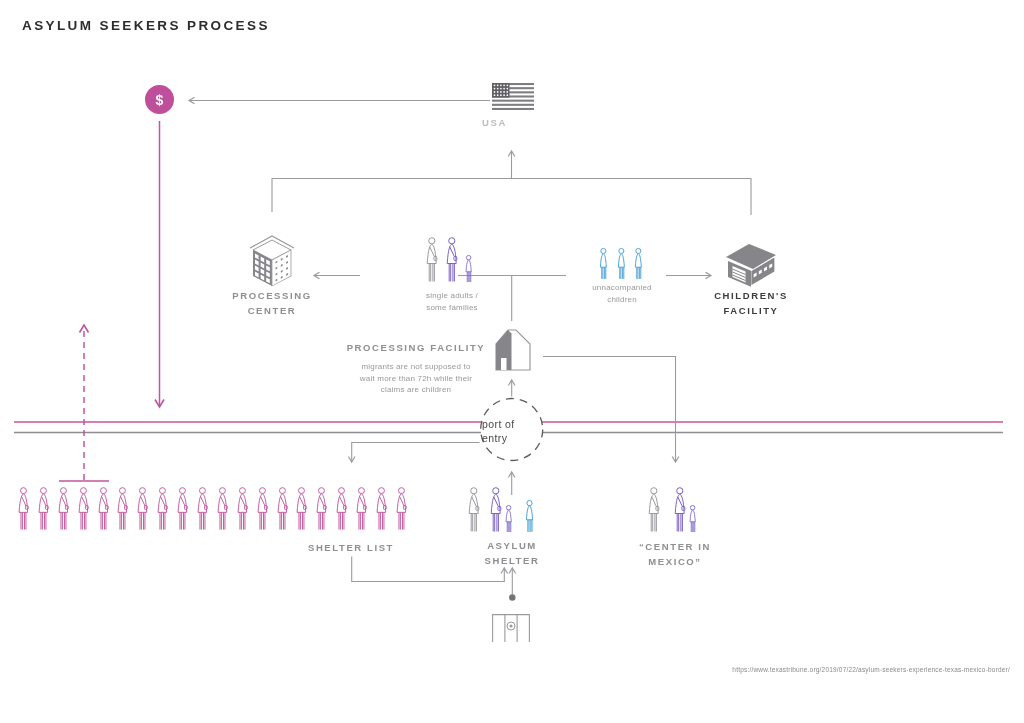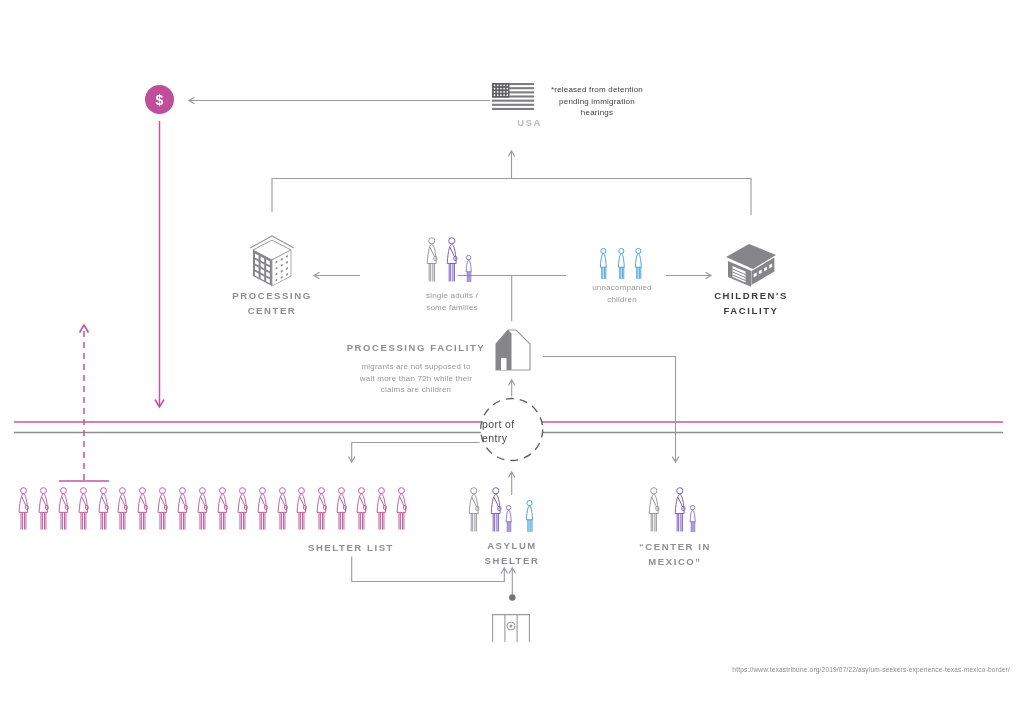--- a/index.html
+++ b/index.html
@@ -19,21 +19,21 @@
     font-size:9.5px;font-weight:700;letter-spacing:1.6px;line-height:1.55;color:#8e8e93;
   }
   .lbl.dark{color:#3b3b3f;}
   .lbl.nowrap{white-space:nowrap;}
   .note{
     position:absolute;text-align:center;white-space:pre-line;
     font-size:8px;font-weight:400;line-height:1.45;color:#98989d;letter-spacing:.2px;
   }
   .note.dark{color:#3d3d41;}
   .usa-lbl{
-    position:absolute;text-align:right;
+    position:absolute;text-align:left;
     font-size:9.5px;letter-spacing:1.6px;color:#bcbcc1;font-weight:700;
   }
   .port-lbl{
     position:absolute;text-align:left;white-space:pre-line;
     font-size:10.5px;color:#48484c;line-height:1.35;letter-spacing:.4px;
   }
   .url{
     position:absolute;left:718px;top:666px;width:292px;text-align:right;
     font-size:6.5px;color:#8a8a8f;letter-spacing:.2px;
   }
@@ -106,20 +106,21 @@
     </g>
     <circle cx="512.3" cy="597.5" r="3.2" fill="#737378"></circle>
 
     <path d="M159.5 121 V407" stroke="#c2569e" stroke-width="1.5" fill="none" marker-end="url(#mp)"></path>
     <path d="M84 480 V325" stroke="#c2569e" stroke-width="1.5" stroke-dasharray="6 5" fill="none" marker-end="url(#mp)"></path>
     <path d="M59 481 H109" stroke="#c2569e" stroke-width="1.4" fill="none"></path>
 
     <circle cx="511.7" cy="429.5" r="31" fill="#ffffff" stroke="#5c5c60" stroke-width="1.3" stroke-dasharray="8 6"></circle>
   </svg>
 
+  <div class="t-title">ASYLUM SEEKERS PROCESS</div>
 
   <div class="dollar">
     <span>$</span>
   </div>
 
   <svg class="abs" style="left:492px;top:83px" width="42" height="27" viewBox="0 0 42 27">
     <rect x="0" y="0" width="42" height="27" fill="#ffffff"></rect>
     <g fill="#7d7d82">
       <rect x="0" y="0" width="42" height="2.08"></rect>
       <rect x="0" y="4.15" width="42" height="2.08"></rect>
@@ -147,23 +148,20 @@
         <circle cx="12.1" cy="8.9" r=".85"></circle>
         <circle cx="15.3" cy="8.9" r=".85"></circle>
       <circle cx="2.5" cy="12.2" r=".85"></circle>
         <circle cx="5.7" cy="12.2" r=".85"></circle>
         <circle cx="8.9" cy="12.2" r=".85"></circle>
         <circle cx="12.1" cy="12.2" r=".85"></circle>
         <circle cx="15.3" cy="12.2" r=".85"></circle>
     </g>
   </svg>
   <div class="usa-lbl" style="left:482px;top:117px;width:60px">USA</div>
-  <div class="note dark" style="left:537px;top:84px;width:120px">*released from detention
-pending immigration
-hearings</div>
 
   <svg class="abs" style="left:246px;top:234px" width="52" height="54" viewBox="0 0 52 54">
     <path d="M4 14 L26 2 L48 14" fill="none" stroke="#9a9a9e" stroke-width="1.2"></path>
     <path d="M26 6 L45 16 L26 26 L7 16 Z" fill="#ffffff" stroke="#9a9a9e" stroke-width="1"></path>
     <g transform="translate(7,16) skewY(27.8)">
       <rect width="19" height="26" fill="#85858a"></rect>
       <g fill="#ffffff">
         <rect x="2" y="2.5" width="3.6" height="4"></rect>
           <rect x="7.6" y="2.5" width="3.6" height="4"></rect>
           <rect x="13.2" y="2.5" width="3.6" height="4"></rect>

